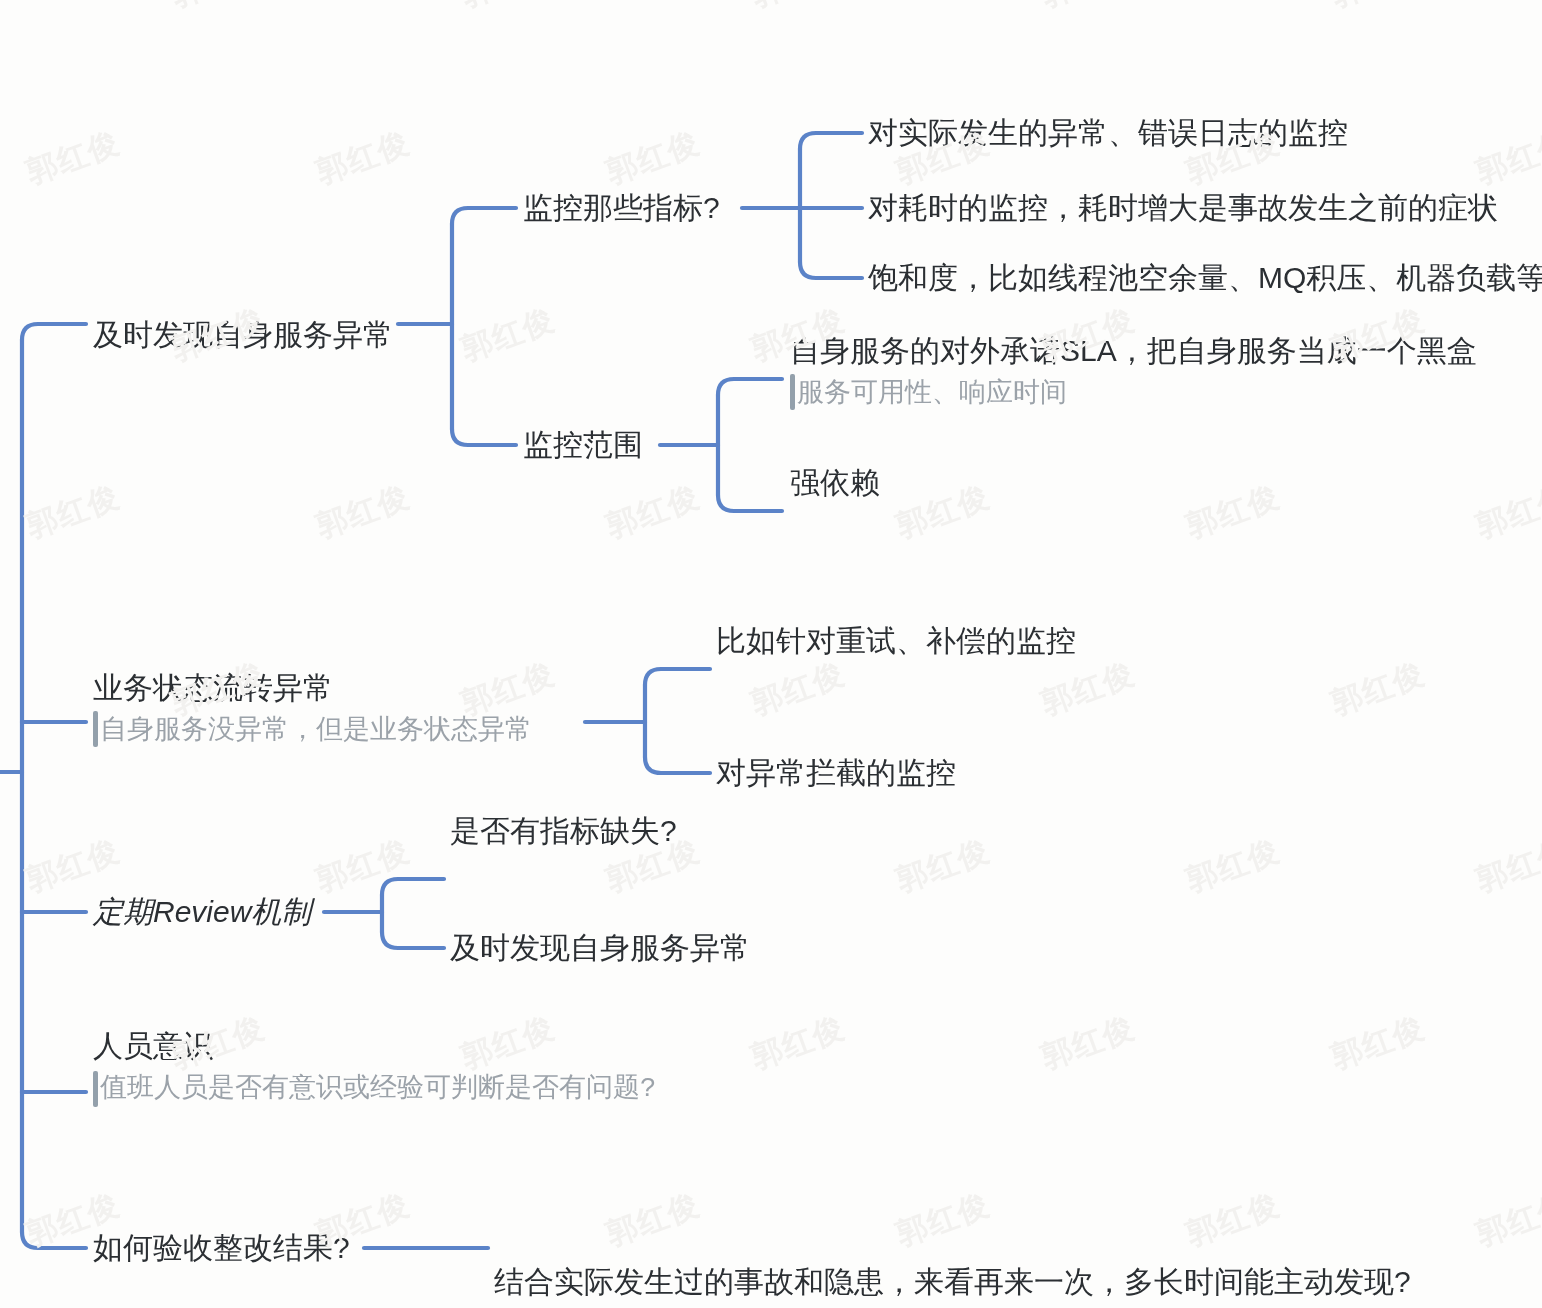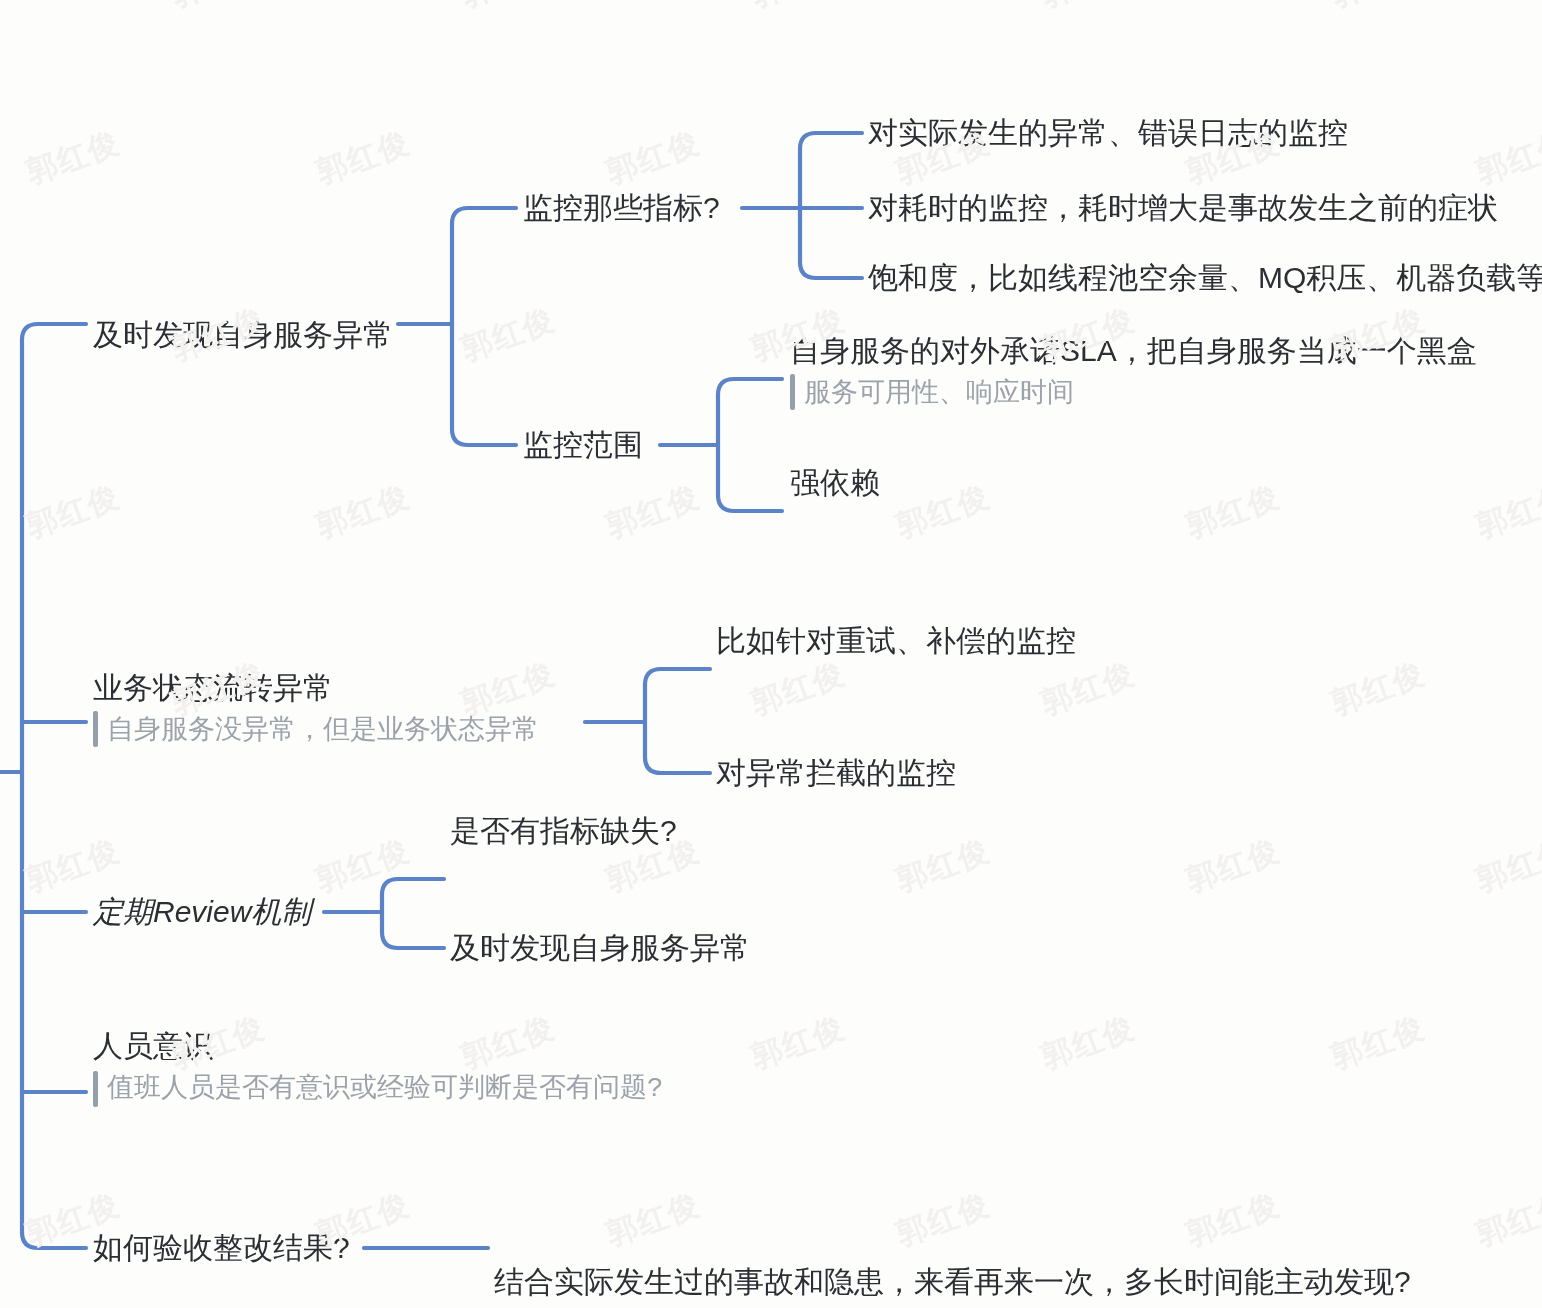--- a/index.html
+++ b/index.html
@@ -44,21 +44,21 @@
     border-radius:2px;
     flex:0 0 5px;
     align-self:stretch;
     min-height:32px;
   }
   .note-txt{
     color:#9ba2a9;
     font-size:27px;
     line-height:36px;
     white-space:nowrap;
-    padding-left:9px;
+    padding-left:2px;
   }
 </style>
 </head>
 <body>
 
 <div id="canvas">
 
   <svg class="links" viewBox="0 0 1542 1308">
 
     <path d="M 0 772 L 22 772"></path>

